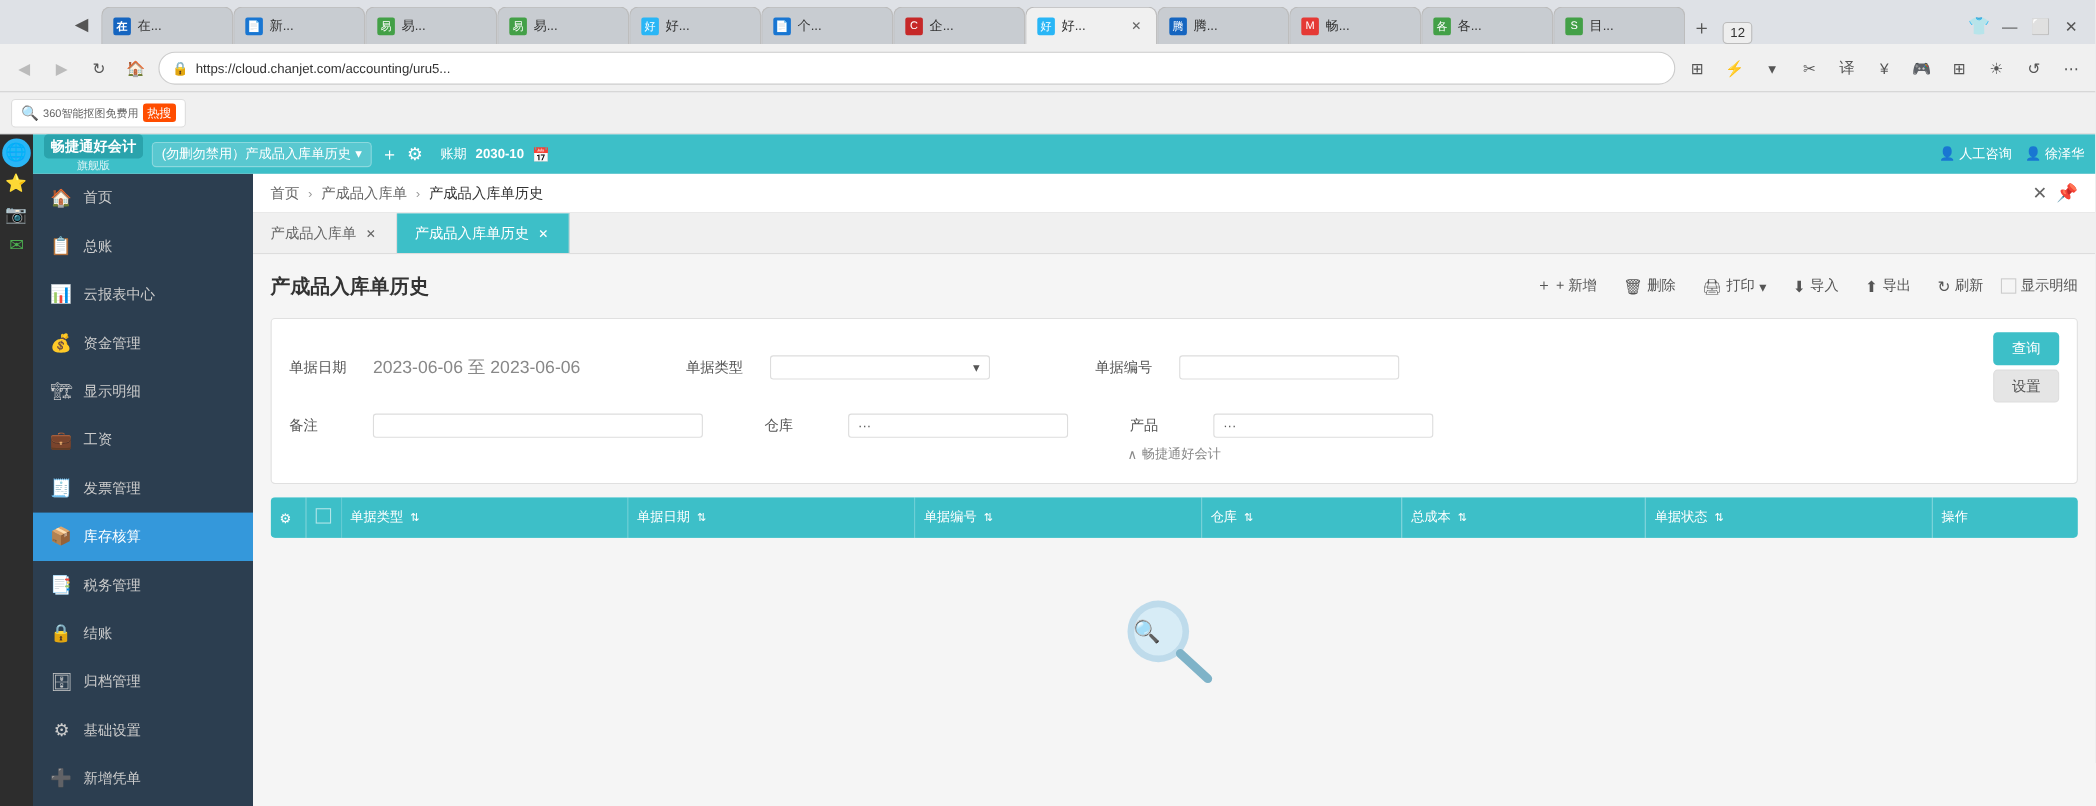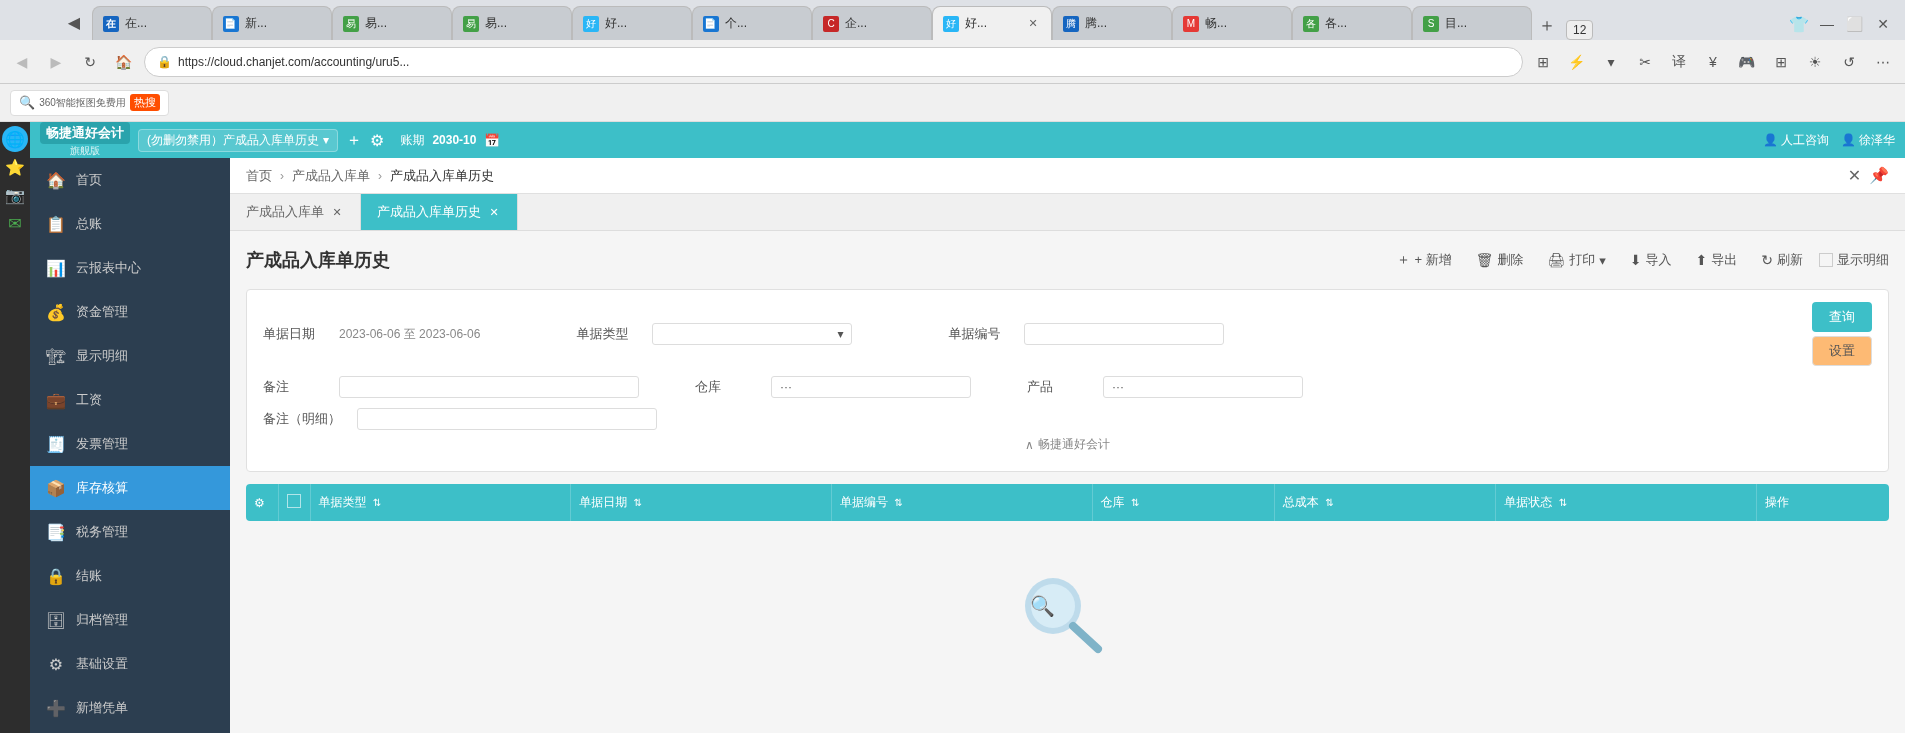--- a/index.html
+++ b/index.html
@@ -91,41 +91,41 @@
     .show-label { display: flex; align-items: center; gap: 4px; font-size: 13px; color: #555; }
     .checkbox-fake { width: 14px; height: 14px; border: 1px solid #ccc; display: inline-block; }
 
     
     .filter-panel { background: white; border: 1px solid #e0e0e0; border-radius: 4px; padding: 12px 16px; margin-bottom: 12px; }
     .filter-row { display: flex; align-items: center; gap: 16px; margin-bottom: 10px; }
     .filter-label { font-size: 13px; color: #555; min-width: 60px; }
     .date-filter { display: flex; align-items: center; gap: 6px; }
     .date-btn { padding: 3px 8px; font-size: 12px; color: #555; cursor: pointer; border-radius: 3px; }
     .date-btn.active { background: #3dbfc8; color: white; border-radius: 12px; }
-    .date-range { font-size: 12px; color: #888; }
+    .date-range { font-size: 16px; color: #888; }
     .filter-select { border: 1px solid #ddd; border-radius: 3px; padding: 3px 8px; font-size: 12px; color: #555; min-width: 120px; display: flex; align-items: center; justify-content: space-between; cursor: pointer; }
     .filter-input { border: 1px solid #ddd; border-radius: 3px; padding: 3px 8px; font-size: 12px; color: #555; min-width: 200px; background: white; }
     .filter-row2 { display: flex; align-items: center; gap: 16px; }
     .collapse-btn { display: flex; align-items: center; gap: 4px; font-size: 12px; color: #888; cursor: pointer; margin: 0 auto; width: fit-content; padding: 6px 12px; }
 
     
     .data-table { width: 100%; border-collapse: collapse; background: white; border-radius: 4px; overflow: hidden; }
     .table-header { background: #3dbfc8; color: white; }
     .table-header th { padding: 10px 8px; font-size: 12px; font-weight: normal; text-align: left; border-right: 1px solid rgba(255,255,255,0.2); white-space: nowrap; }
     .table-header th:last-child { border-right: none; }
     .sort-icon { display: inline-block; font-size: 10px; margin-left: 3px; }
     .th-checkbox { width: 32px; text-align: center; }
     .th-settings { width: 32px; text-align: center; }
 
     
     .empty-state { display: flex; flex-direction: column; align-items: center; justify-content: center; padding: 40px; }
 
     
     .query-btn { background: #3dbfc8; color: white; border: none; border-radius: 4px; padding: 6px 16px; font-size: 13px; cursor: pointer; }
-    .setting-btn { background: #fdba74; color: #555; border: 1px solid #ddd; border-radius: 4px; padding: 5px 16px; font-size: 13px; cursor: pointer; }
+    .setting-btn { background: #e5e5e5; color: #555; border: 1px solid #ddd; border-radius: 4px; padding: 5px 16px; font-size: 13px; cursor: pointer; }
     .btn-group { display: flex; flex-direction: column; gap: 4px; }
     .secure-icon { color: #4caf50; font-size: 12px; }
   </style>
 </head>
 <body>
 
 <div class="browser-frame">
 
   <div class="tab-bar">
 
@@ -418,24 +418,20 @@
                 <div class="filter-select" style="min-width:200px;">
                   <span>···</span>
                 </div>
 
                 <span class="filter-label" style="margin-left:40px;">产品</span>
                 <div class="filter-select" style="min-width:200px;">
                   <span>···</span>
                 </div>
               </div>
 
-              <div class="filter-row2" style="margin-top:10px;">
-                <span class="filter-label">备注（明细）</span>
-                <input class="filter-input" style="min-width: 300px;" type="text">
-              </div>
 
               <div class="collapse-btn">
                 <span>∧</span>
                 <span>畅捷通好会计</span>
               </div>
             </div>
 
             <table class="data-table">
               <thead class="table-header">
                 <tr>

